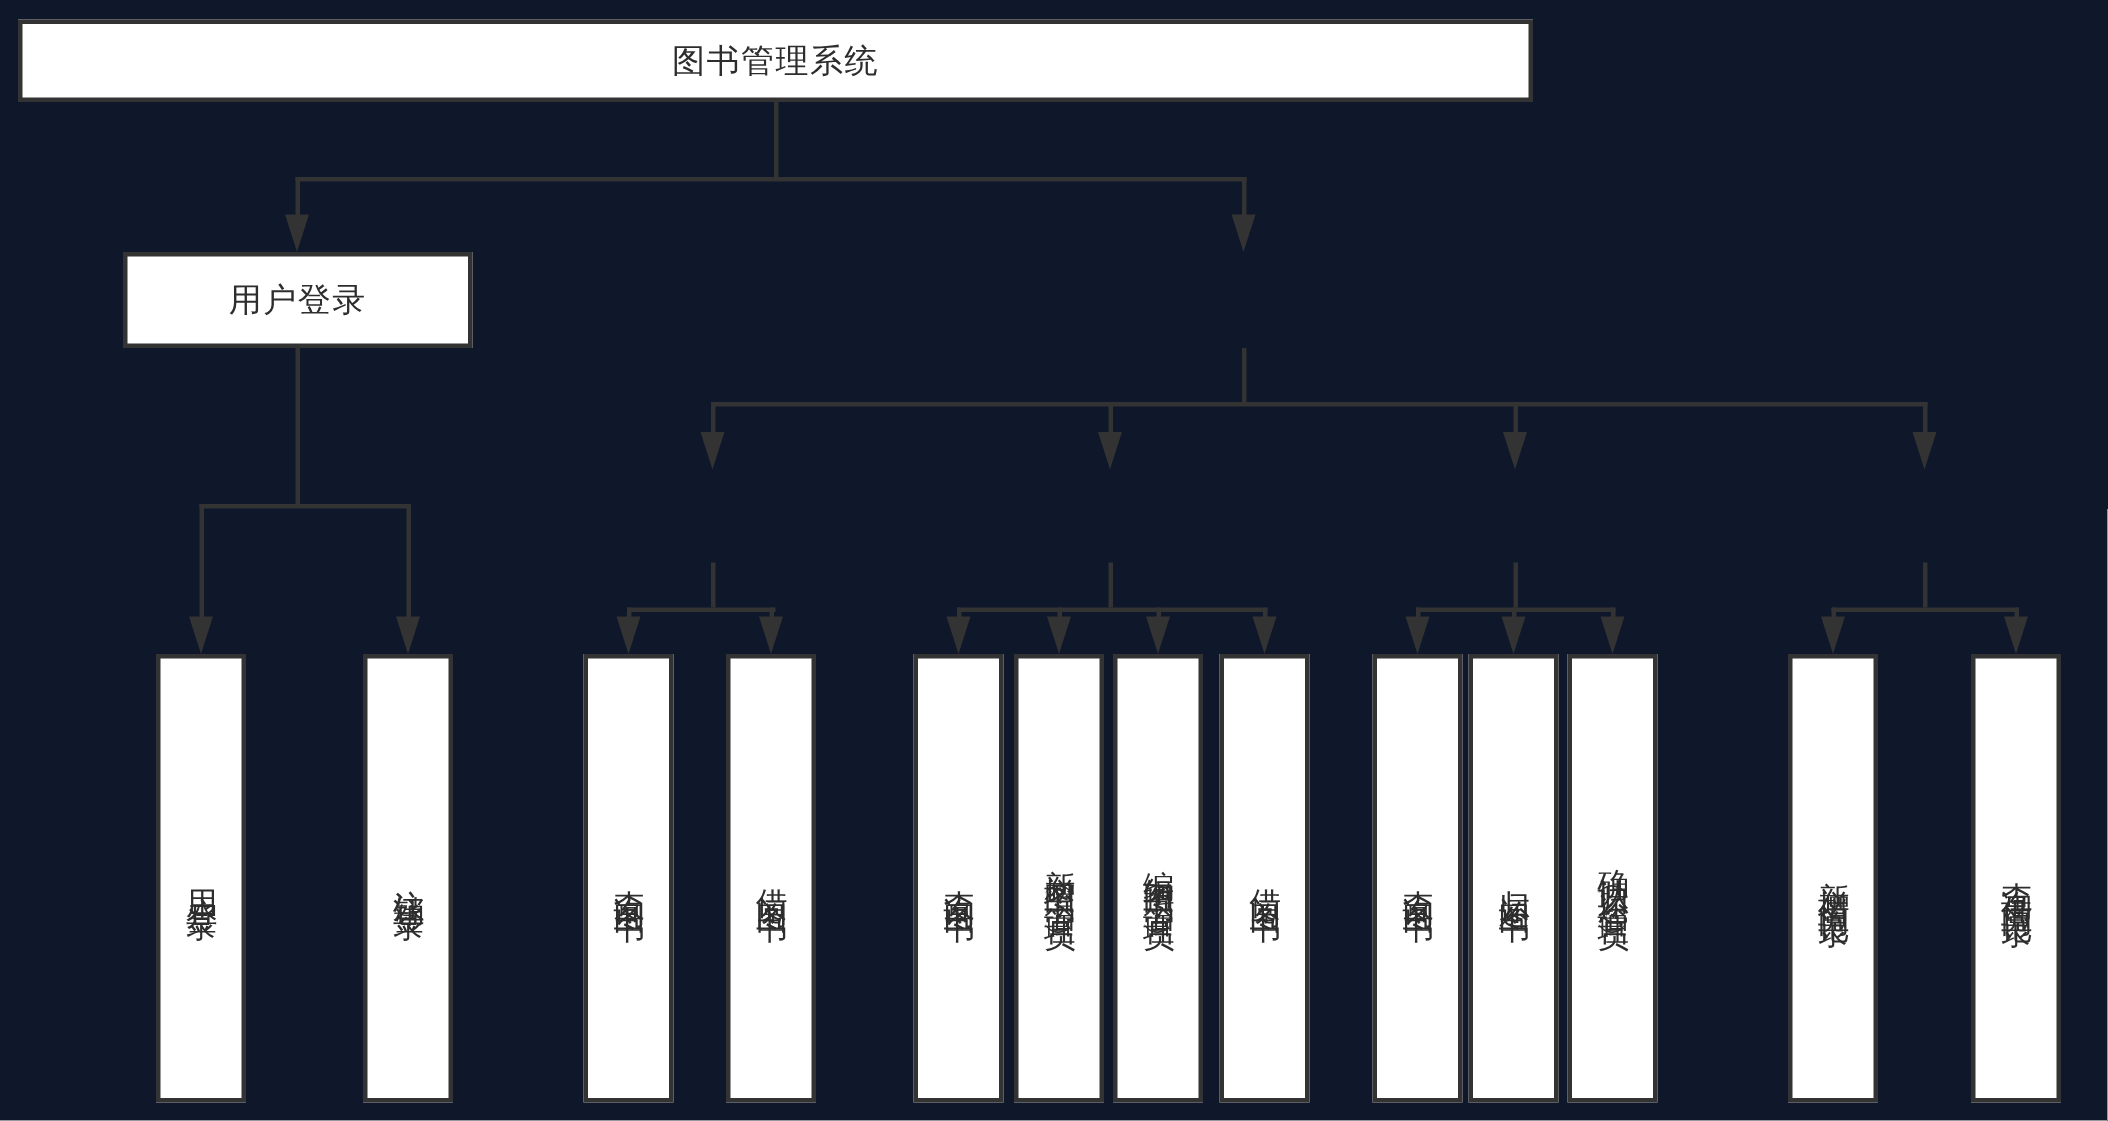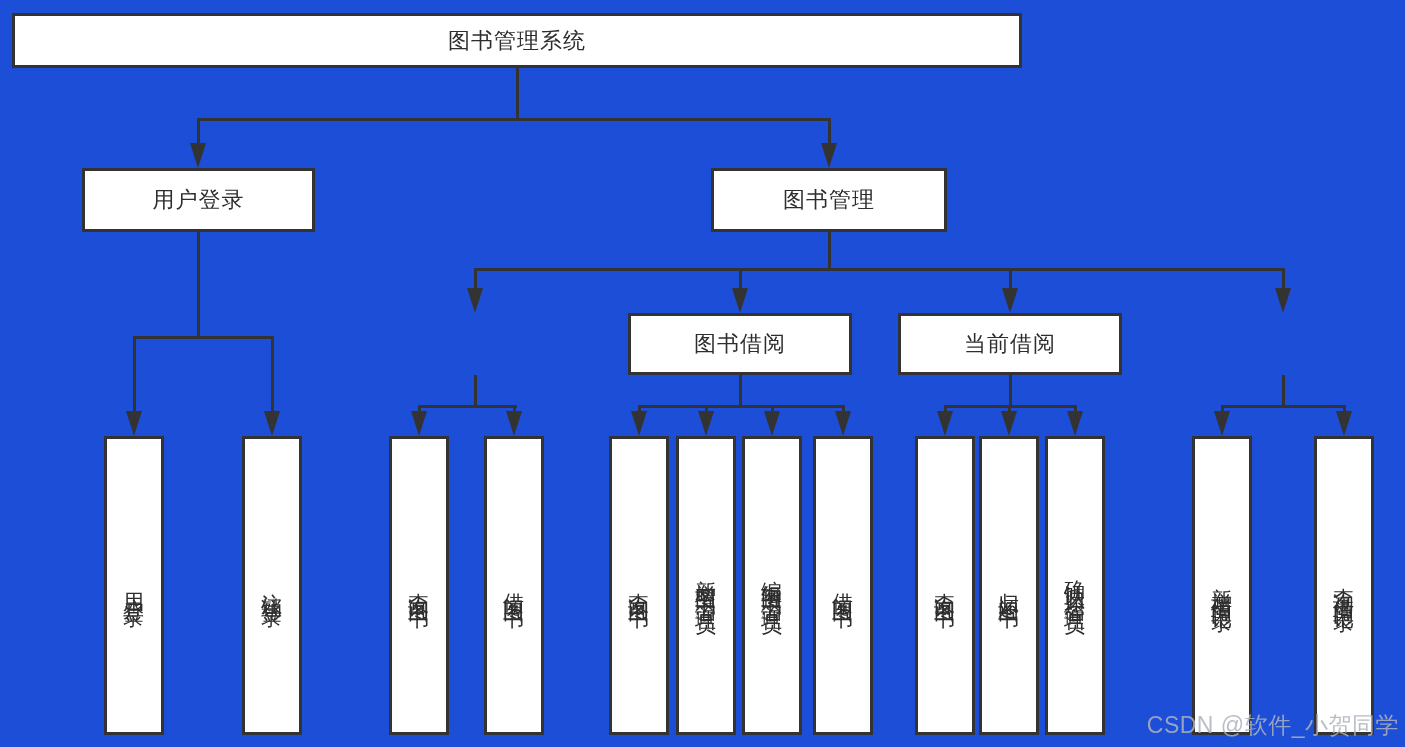--- a/index.html
+++ b/index.html
@@ -1,20 +1,20 @@
 <!DOCTYPE html>
 <html><head>
 <meta charset="utf-8">
 <style>
   html, body { margin: 0; padding: 0; background: #ffffff; }
   .stage {
     position: relative;
     width: 1405px;
     height: 747px;
-    background: #1d4ed8;
+    background: #0f172a;
     overflow: hidden;
     font-family: "Liberation Sans", "DejaVu Sans", sans-serif;
   }
   .box {
     position: absolute;
     box-sizing: border-box;
     border: 3px solid #333333;
     background: #ffffff;
     display: flex;
     align-items: center;
@@ -58,30 +58,21 @@
 
 <div class="stage">
 
   <div class="box hbox" style="left:12px; top:13px; width:1010px; height:55px;">
     <span>图书管理系统</span>
   </div>
 
   <div class="box hbox" style="left:82px; top:168px; width:233px; height:64px;">
     <span>用户登录</span>
   </div>
-  <div class="box hbox" style="left:711px; top:168px; width:236px; height:64px;">
-    <span>图书管理</span>
-  </div>
 
-  <div class="box hbox" style="left:628px; top:313px; width:224px; height:62px;">
-    <span>图书借阅</span>
-  </div>
-  <div class="box hbox" style="left:898px; top:313px; width:224px; height:62px;">
-    <span>当前借阅</span>
-  </div>
 
   <div class="box vbox" style="left:104px; top:436px; width:60px; height:299px;">
     <span class="vtext">用户登录</span>
   </div>
   <div class="box vbox" style="left:242px; top:436px; width:60px; height:299px;">
     <span class="vtext">注销登录</span>
   </div>
 
   <div class="box vbox" style="left:389px; top:436px; width:60px; height:299px;">
     <span class="vtext">查询图书</span>
@@ -172,15 +163,14 @@
   <div class="arr" style="left:1001px; top:411px;"></div>
   <div class="arr" style="left:1067px; top:411px;"></div>
 
   <div class="vl" style="left:1281.5px; top:375px; height:30px;"></div>
   <div class="hl" style="left:1220.5px; top:405px; width:125px;"></div>
   <div class="vl" style="left:1220.5px; top:405px; height:8px;"></div>
   <div class="vl" style="left:1342.5px; top:405px; height:8px;"></div>
   <div class="arr" style="left:1214px; top:411px;"></div>
   <div class="arr" style="left:1336px; top:411px;"></div>
 
-  <div class="watermark">CSDN @软件_小贺同学</div>
 
 </div>
 
 </body></html>

